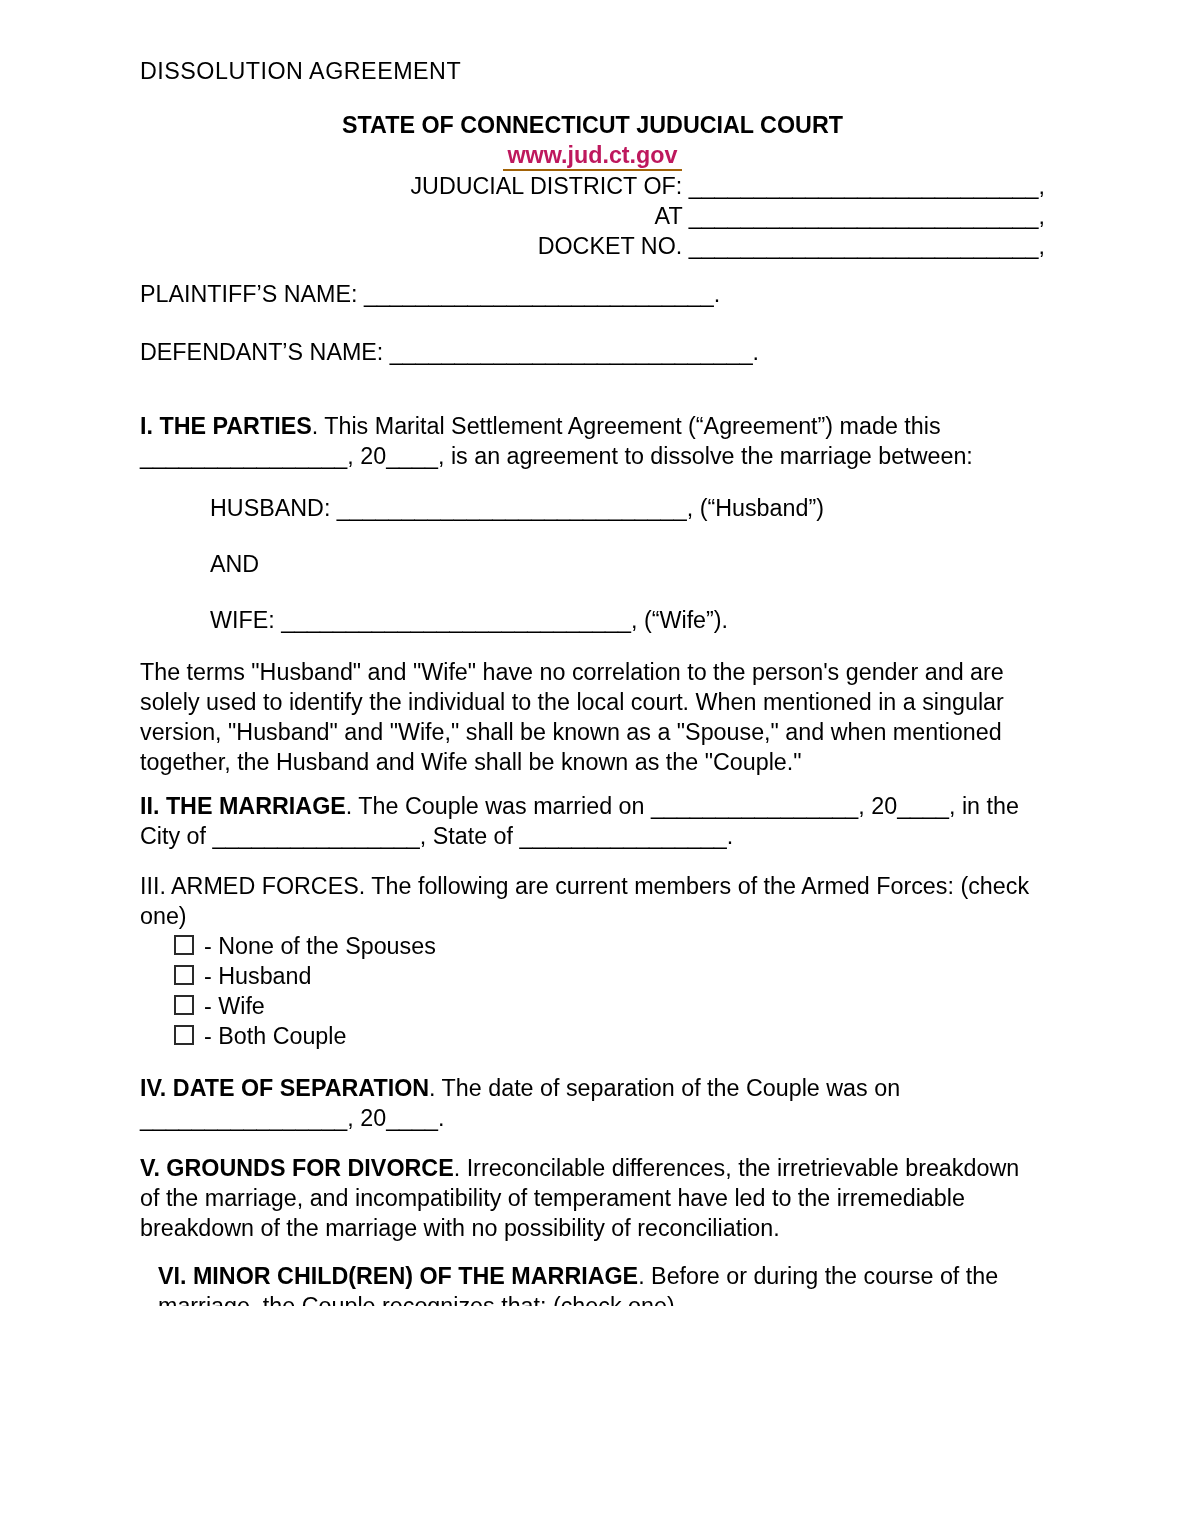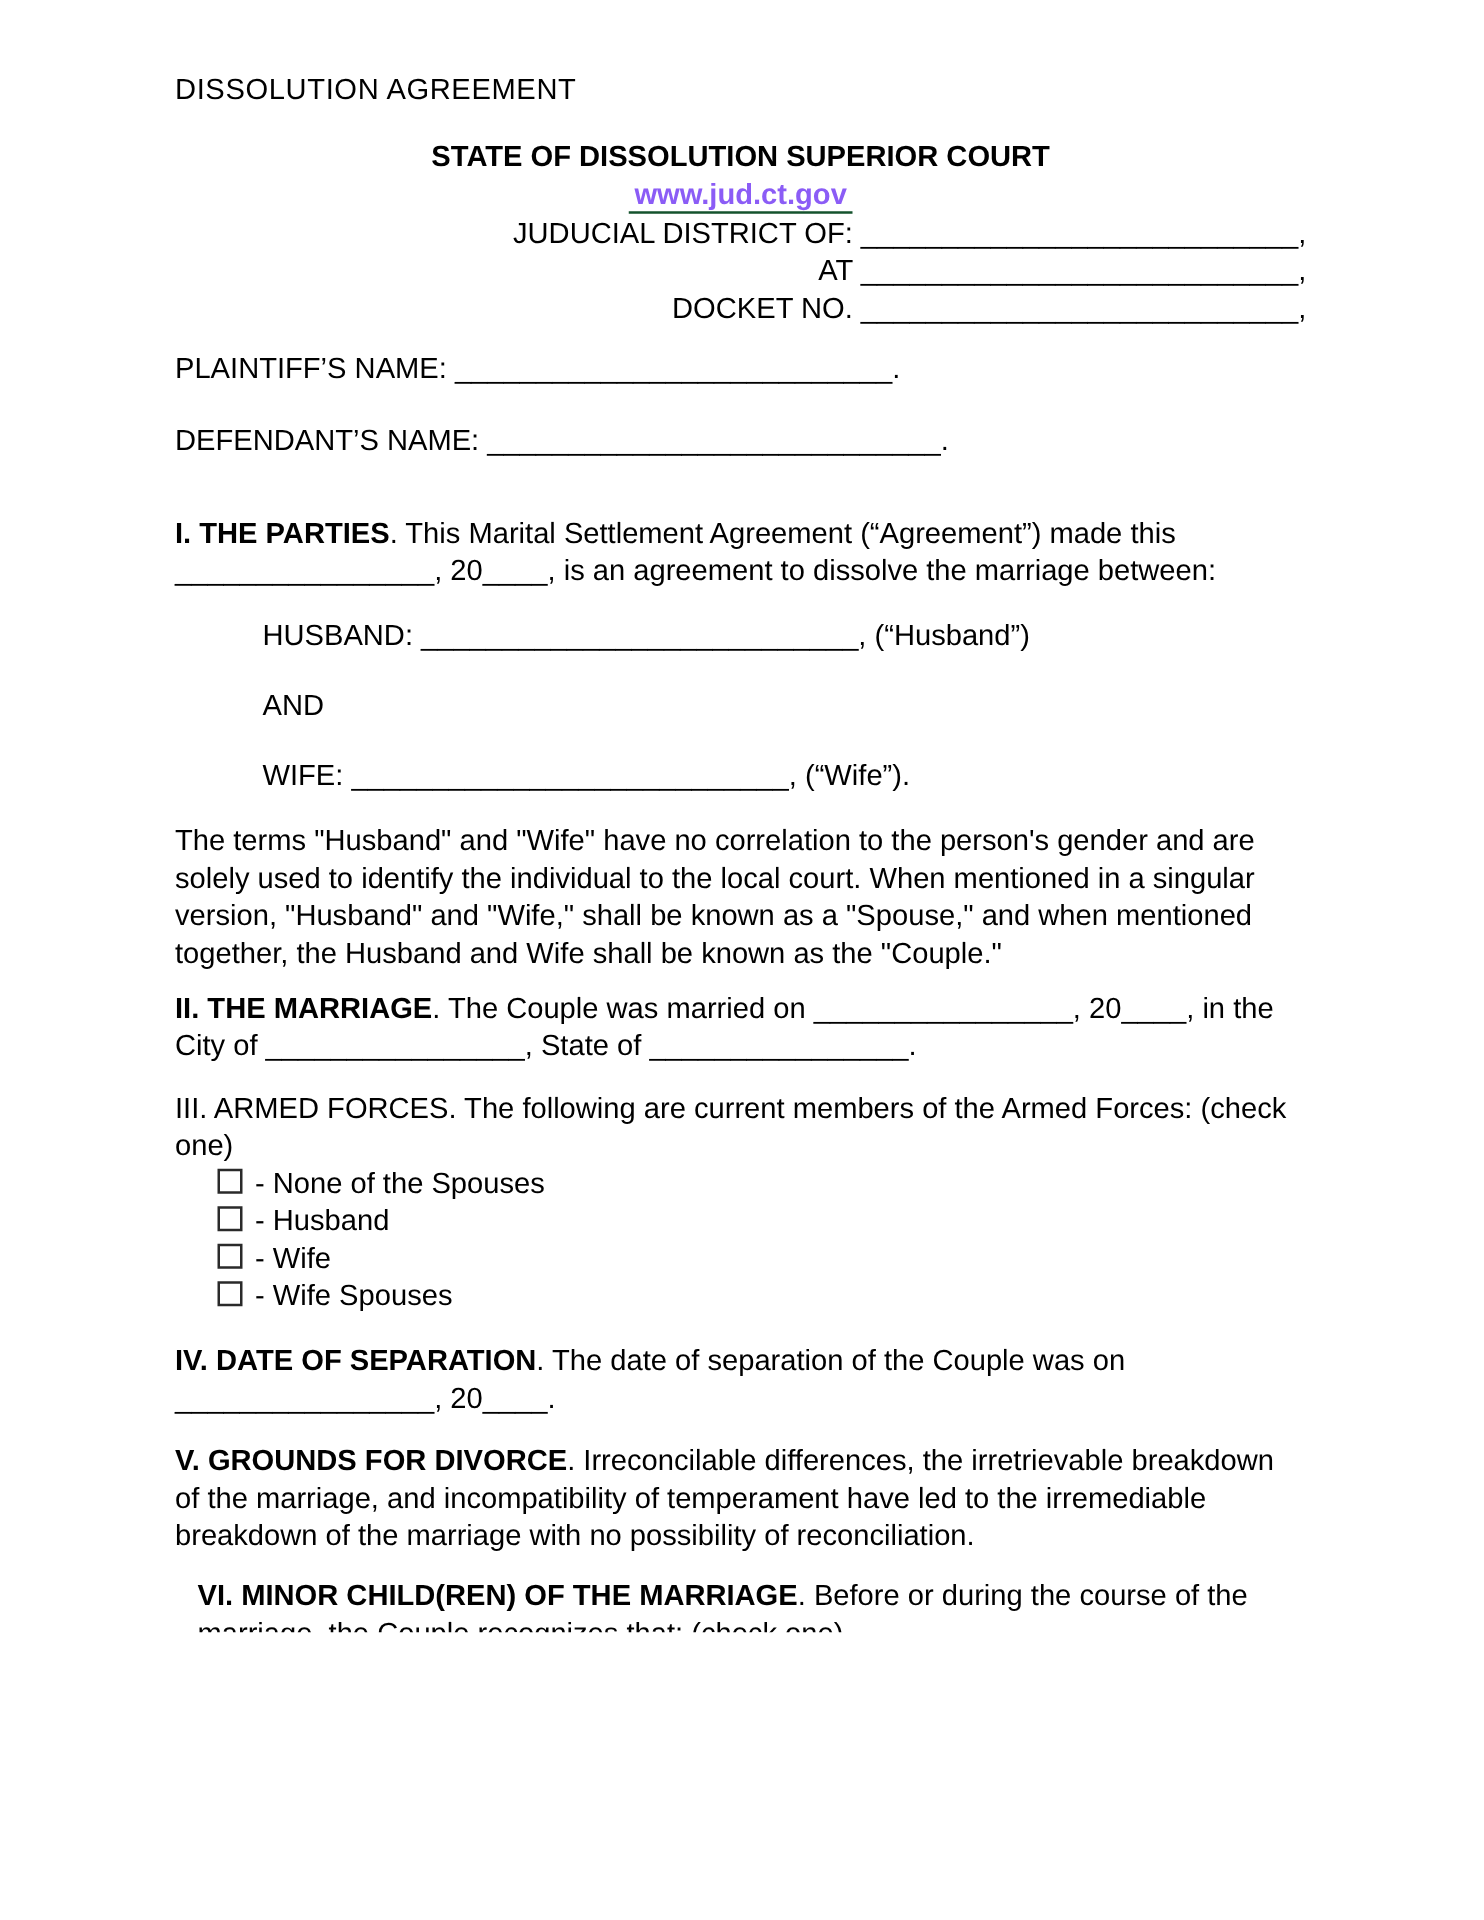--- a/index.html
+++ b/index.html
@@ -15,23 +15,23 @@
     overflow: hidden;
   }
   .content { padding: 56px 142px 0 140px; }
 
   .doc-label { letter-spacing: 0.5px; }
 
   .court-head { text-align: center; margin-top: 24px; }
   .court-title { font-weight: bold; }
   .court-link {
     font-weight: bold;
-    color: #8b5cf6;
+    color: #be185d;
     text-decoration: none;
-    border-bottom: 2px solid #14532d;
+    border-bottom: 2px solid #a16207;
     padding: 0 5px 1px 5px;
     display: inline-block;
     line-height: 26px;
   }
 
   .court-block { text-align: right; }
 
   .name-line-plaintiff { margin-top: 18px; }
   .name-line-defendant { margin-top: 28px; }
 
@@ -89,21 +89,21 @@
 </style>
 </head>
 <body>
 
 <div class="page">
   <div class="content">
 
     <div class="doc-label">DISSOLUTION AGREEMENT</div>
 
     <div class="court-head">
-      <div class="court-title">STATE OF DISSOLUTION SUPERIOR COURT</div>
+      <div class="court-title">STATE OF CONNECTICUT JUDUCIAL COURT</div>
       <div><a href="#" class="court-link">www.jud.ct.gov</a></div>
     </div>
 
     <div class="court-block">
       <div>JUDUCIAL DISTRICT OF: ___________________________,</div>
       <div>AT ___________________________,</div>
       <div>DOCKET NO. ___________________________,</div>
     </div>
 
     <div class="name-line-plaintiff">PLAINTIFF’S NAME: ___________________________.</div>
@@ -122,21 +122,21 @@
     <div class="sec-armed rich"><span style="font-weight: normal;">III. ARMED FORCES</span><span>. The following are current members of the Armed Forces: (check one)</span></div>
 
     <div class="options">
 
         <div class="option-row"><span class="cb"></span><span>- None of the Spouses</span></div>
 
         <div class="option-row"><span class="cb"></span><span>- Husband</span></div>
 
         <div class="option-row"><span class="cb"></span><span>- Wife</span></div>
 
-        <div class="option-row"><span class="cb"></span><span>- Wife Spouses</span></div>
+        <div class="option-row"><span class="cb"></span><span>- Both Couple</span></div>
       </div>
 
     <div class="sec-separation rich"><span style="font-weight: bold;">IV. DATE OF SEPARATION</span><span>. The date of separation of the Couple was on ________________, 20____.</span></div>
 
     <div class="sec-grounds rich"><span style="font-weight: bold;">V. GROUNDS FOR DIVORCE</span><span>. Irreconcilable differences, the irretrievable breakdown of the marriage, and incompatibility of temperament have led to the irremediable breakdown of the marriage with no possibility of reconciliation.</span></div>
 
     <div class="sec-minor rich"><span style="font-weight: bold;">VI. MINOR CHILD(REN) OF THE MARRIAGE</span><span>. Before or during the course of the marriage, the Couple recognizes that: (check one)</span></div>
 
   </div>
 

